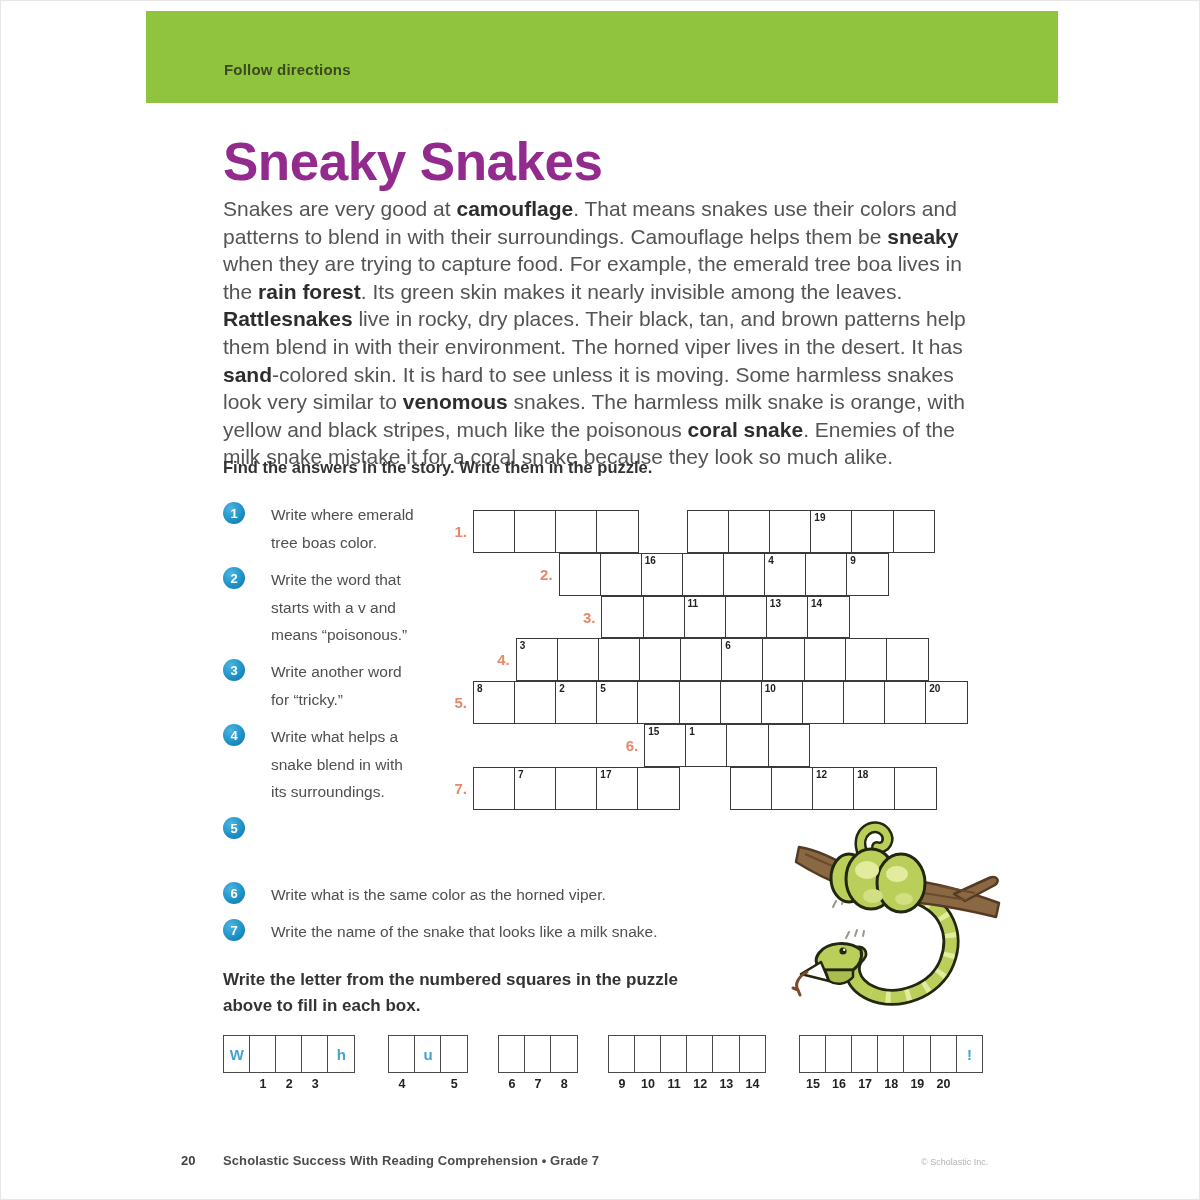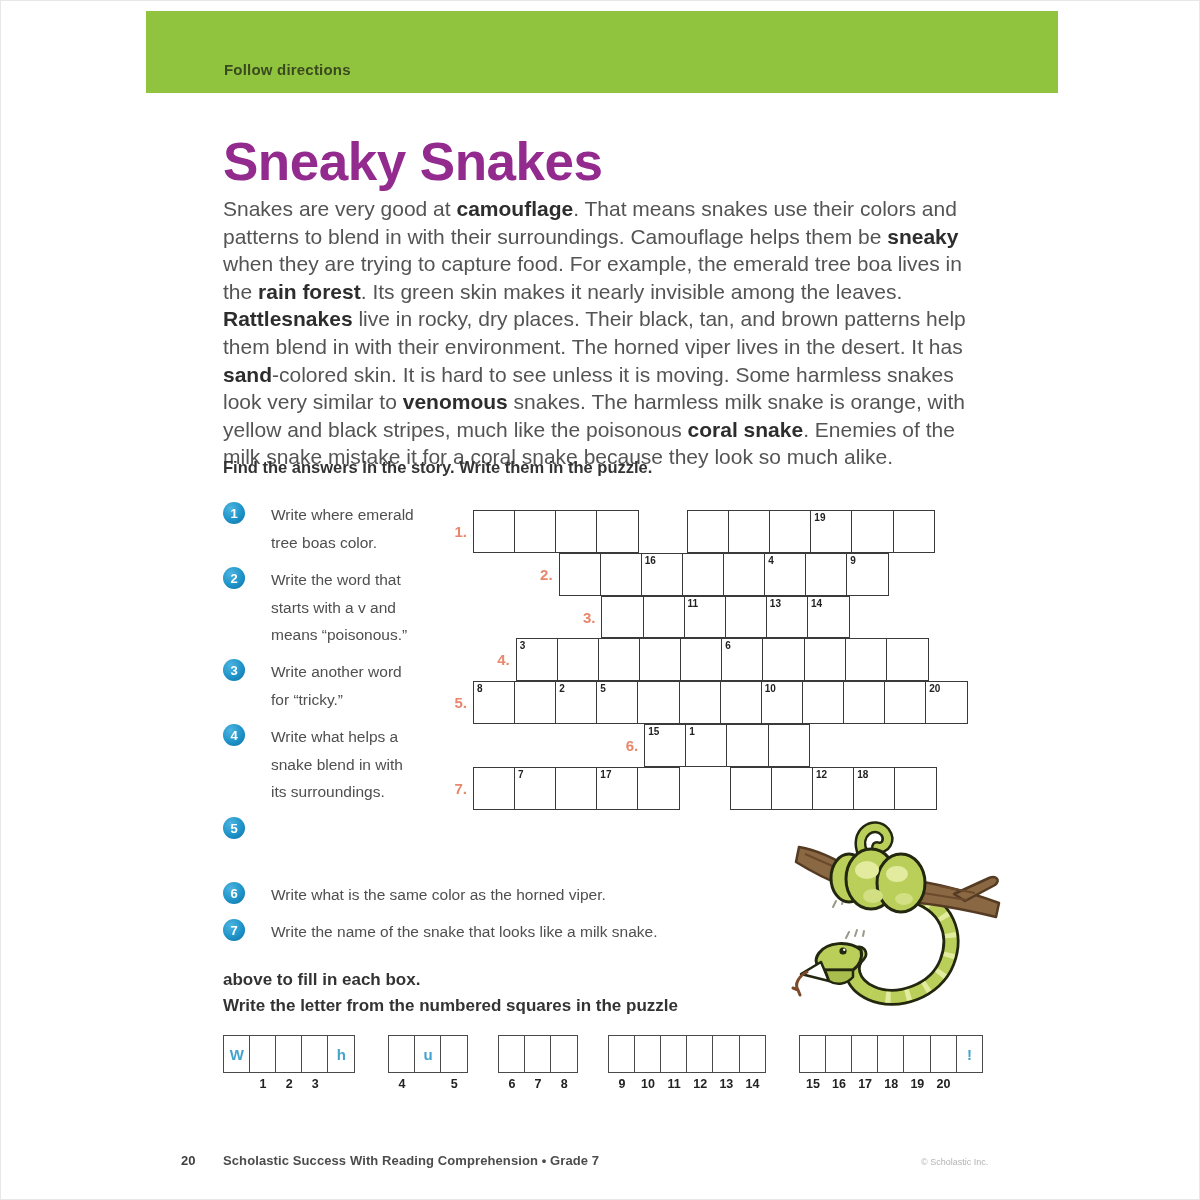--- a/index.html
+++ b/index.html
@@ -3,21 +3,21 @@
 <meta charset="utf-8">
 <style>
   html,body{margin:0;padding:0;}
   body{
     width:1200px;height:1200px;position:relative;background:#ffffff;
     font-family:"Liberation Sans", sans-serif;overflow:hidden;
     box-sizing:border-box;border:1px solid #e7e7e7;
   }
   .abs{position:absolute;}
   
-  .header-bar{left:145px;top:10px;width:912px;height:82px;background:#90c33e;text-align:center;}
+  .header-bar{left:145px;top:10px;width:912px;height:92px;background:#90c33e;text-align:center;}
   .header-tag{left:78px;top:50px;font-size:15px;font-weight:bold;color:#3a4a1f;letter-spacing:.2px;}
   
   .page-title{left:222px;top:130px;font-size:53px;font-weight:bold;color:#932a8e;letter-spacing:-.5px;}
   
   .story{left:222px;top:194px;width:768px;font-size:21px;line-height:27.6px;color:#545454;}
   .story b{color:#2d2d2d;}
   .find-instruction{left:222px;top:457px;font-size:16.5px;font-weight:bold;color:#333;}
   
   .clue{left:222px;}
   .clue-circle{position:absolute;left:0;top:1px;width:22px;height:22px;border-radius:50%;
@@ -261,22 +261,22 @@
     <path d="M72,146 C60,136 38,138 30,149 C24,157 28,164 36,166 L64,166 C70,162 74,154 72,146 Z" fill="#b9cf5a" stroke="#23270f" stroke-width="3" stroke-linejoin="round"></path>
     <path d="M32,158 L12,170 L40,177 Z" fill="#ffffff" stroke="#23270f" stroke-width="2.5" stroke-linejoin="round"></path>
     <path d="M40,177 C48,182 58,180 64,173 L64,166 L36,166 Z" fill="#a8bd4e" stroke="#23270f" stroke-width="2.5" stroke-linejoin="round"></path>
     <path d="M18,168 C10,172 5,180 9,186 M9,186 l-5,-2 M9,186 l2,5" fill="none" stroke="#7a4a2a" stroke-width="3" stroke-linecap="round"></path>
     <circle cx="54" cy="147" r="3.6" fill="#23270f"></circle>
     <circle cx="55.2" cy="145.8" r="1.2" fill="#ffffff"></circle>
   </g>
 </svg>
 
 <div class="abs letters-instruction" id="letters-instr-host">
+    <div>Write the letter from the numbered squares in the puzzle</div>
     <div>above to fill in each box.</div>
-    <div>Write the letter from the numbered squares in the puzzle</div>
   </div>
 
 <div id="boxes-host">
     <div class="agroup" style="left: 222px;">
       <div class="abox">
         <span class="given">W</span>
       </div>
       <div class="abox">
         <span class="bnum">1</span>
       </div>

